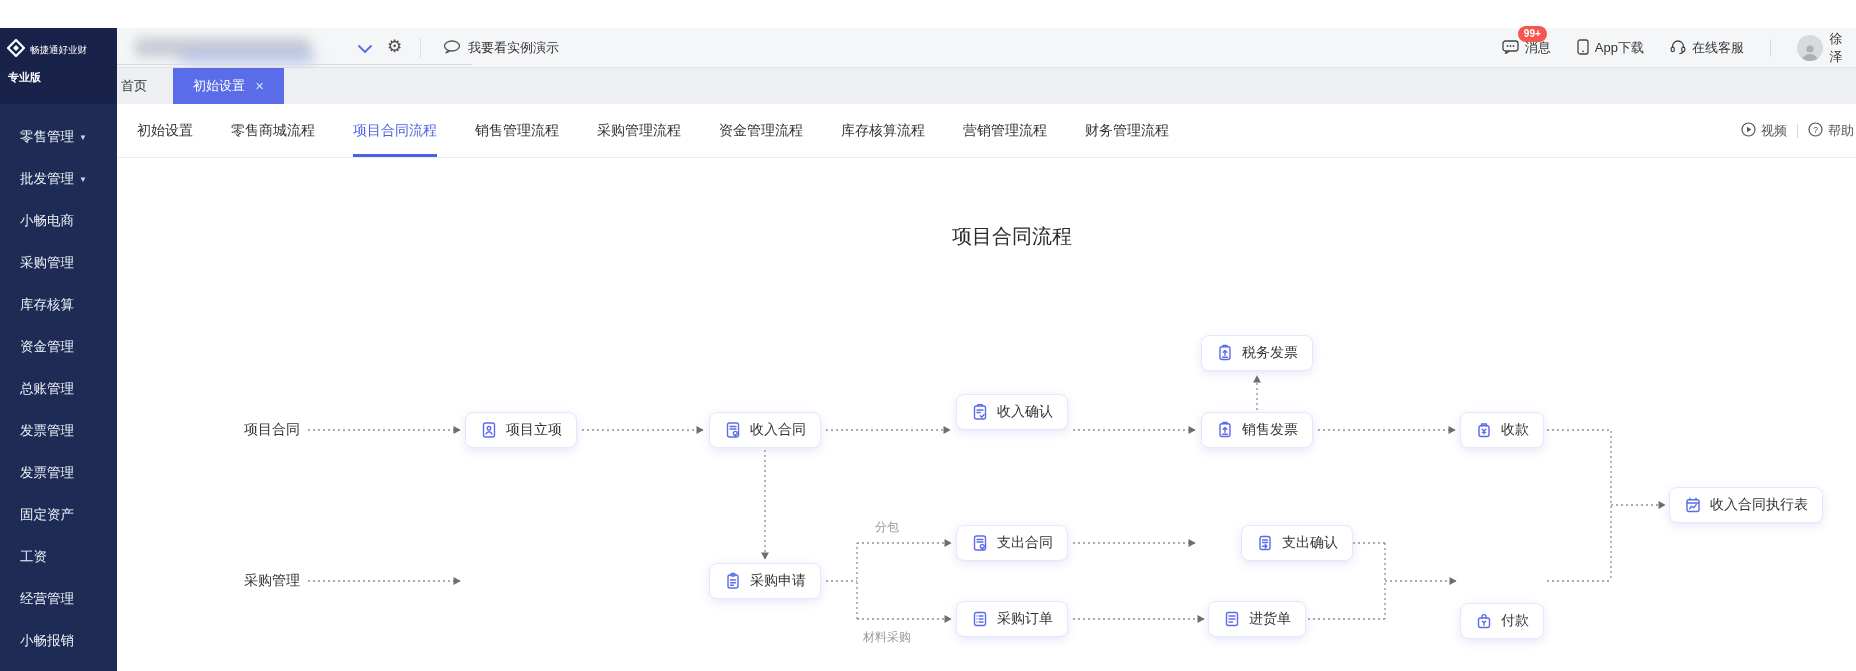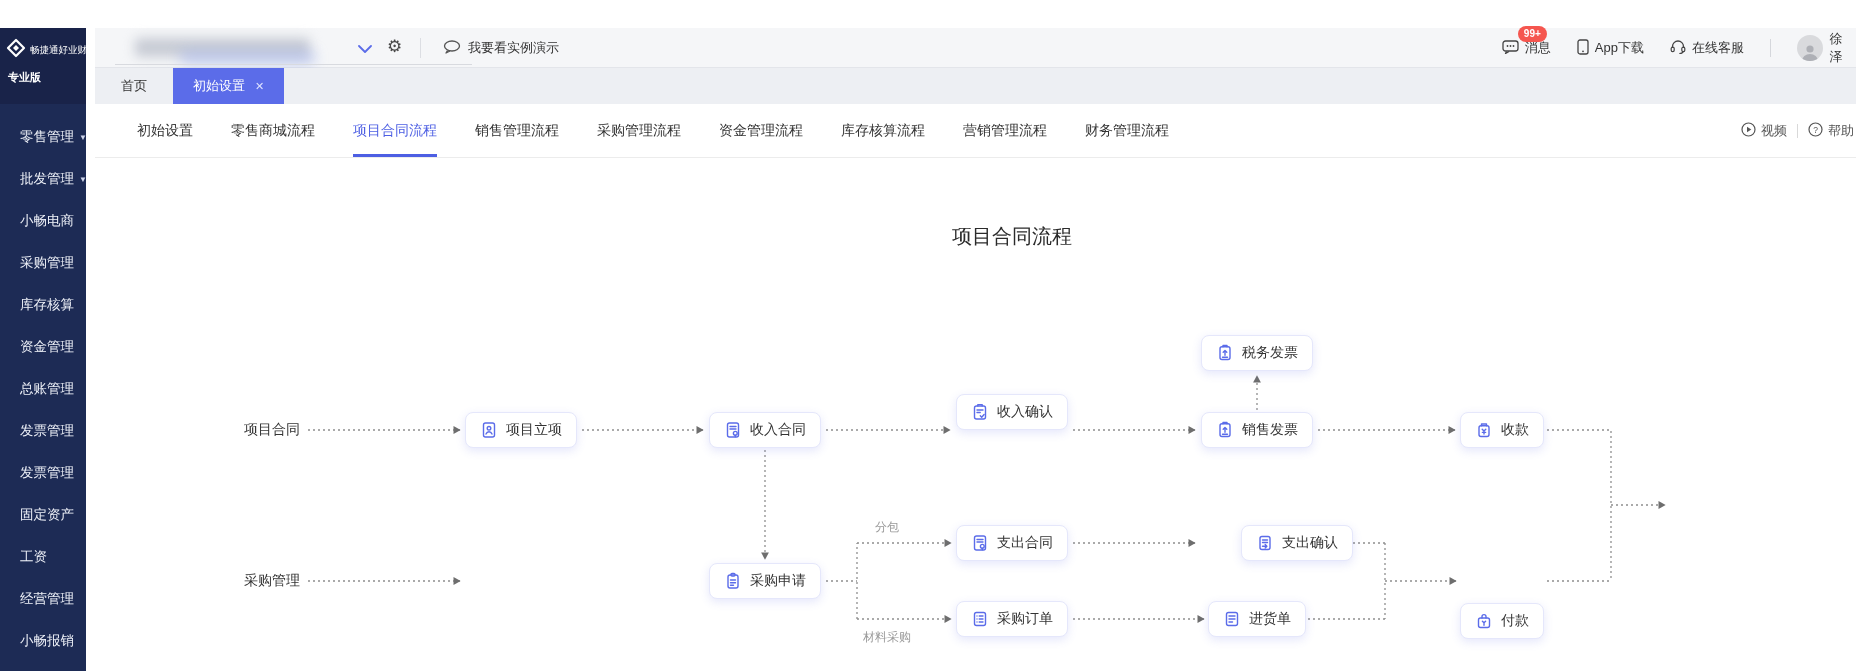--- a/index.html
+++ b/index.html
@@ -1,21 +1,21 @@
 <!DOCTYPE html>
 <html><head>
 <meta charset="utf-8">
 <style>
   html,body{margin:0;padding:0;background:#ffffff;}
   body{width:1856px;height:671px;overflow:hidden;font-family:"Liberation Sans","DejaVu Sans",sans-serif;position:relative;}
   .top-gap{height:28px;background:#fff;}
   .app{position:relative;width:1856px;height:643px;}
 
   
-  .sidebar{position:absolute;left:0;top:0;width:86px;height:643px;background:#1d2b55;z-index:5;}
+  .sidebar{position:absolute;left:0;top:0;width:117px;height:643px;background:#1d2b55;z-index:5;}
   .logo-block{height:76px;background:#192349;color:#fff;padding:10px 6px 0 6px;box-sizing:border-box;}
   .logo-row{display:flex;align-items:center;gap:4px;}
   .logo-mark{flex:0 0 auto;}
   .brand-name{font-size:9.5px;letter-spacing:0;white-space:nowrap;color:#fff;}
   .edition{font-size:11px;margin-top:8px;padding-left:2px;color:#fff;font-weight:bold;}
   .side-menu{padding-top:12px;}
   .side-item{height:42px;display:flex;align-items:center;padding-left:20px;color:#eef1f8;font-size:13.5px;cursor:pointer;white-space:nowrap;}
   .side-item .caret{margin-left:5px;font-size:8px;color:#cdd4ea;}
 
   
@@ -403,18 +403,30 @@
             <svg width="18" height="18" viewBox="0 0 18 18">
               <g fill="none" stroke="#5b6ce9" stroke-width="1.4" stroke-linecap="round" stroke-linejoin="round">
                 <rect x="3.5" y="6" width="11" height="9.5" rx="2"></rect>
                 <path d="M7 6V4.6a2 2 0 0 1 4 0V6"></path>
                 <path d="M7.4 9.2l1.6 1.6 1.6-1.6M9 10.8v2.4"></path>
               </g>
             </svg>
           </span>
           <span>付款</span>
         </div>
+        <div class="fc-node" style="left: 1651px; top: 347px;">
+          <span>
+            <svg width="18" height="18" viewBox="0 0 18 18">
+              <g fill="none" stroke="#5b6ce9" stroke-width="1.4" stroke-linecap="round" stroke-linejoin="round">
+                <rect x="3" y="3.8" width="12" height="11.7" rx="2"></rect>
+                <path d="M3 7h12M6 3.8V2.2M12 3.8V2.2"></path>
+                <path d="M5.6 12.8l2-2.6 2 1.5 2.6-3"></path>
+              </g>
+            </svg>
+          </span>
+          <span>收入合同执行表</span>
+        </div>
         <div class="fc-edgelabel" style="left: 792px; top: 369px;">分包</div>
         <div class="fc-edgelabel" style="left: 792px; top: 479px;">材料采购</div>
       </div>
   </div>
 
 </div>
 
 </body></html>

